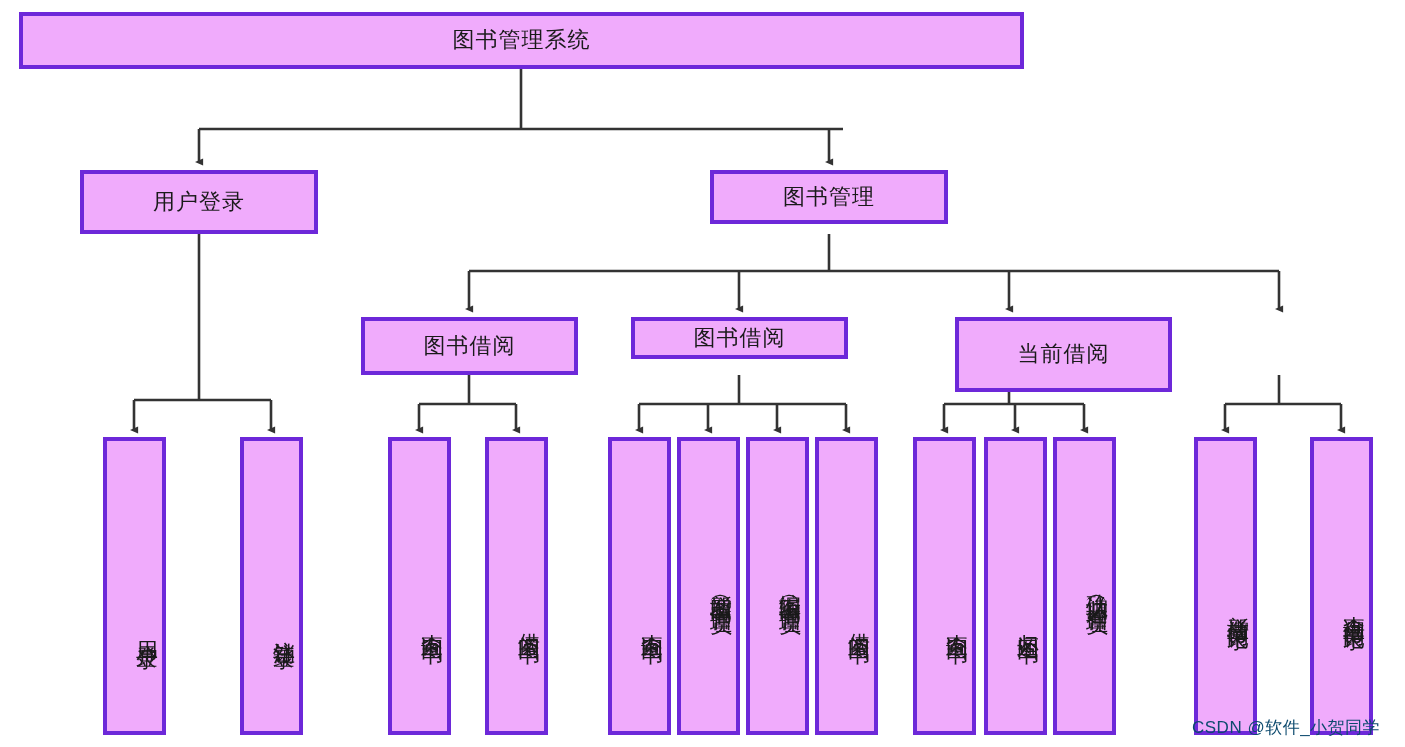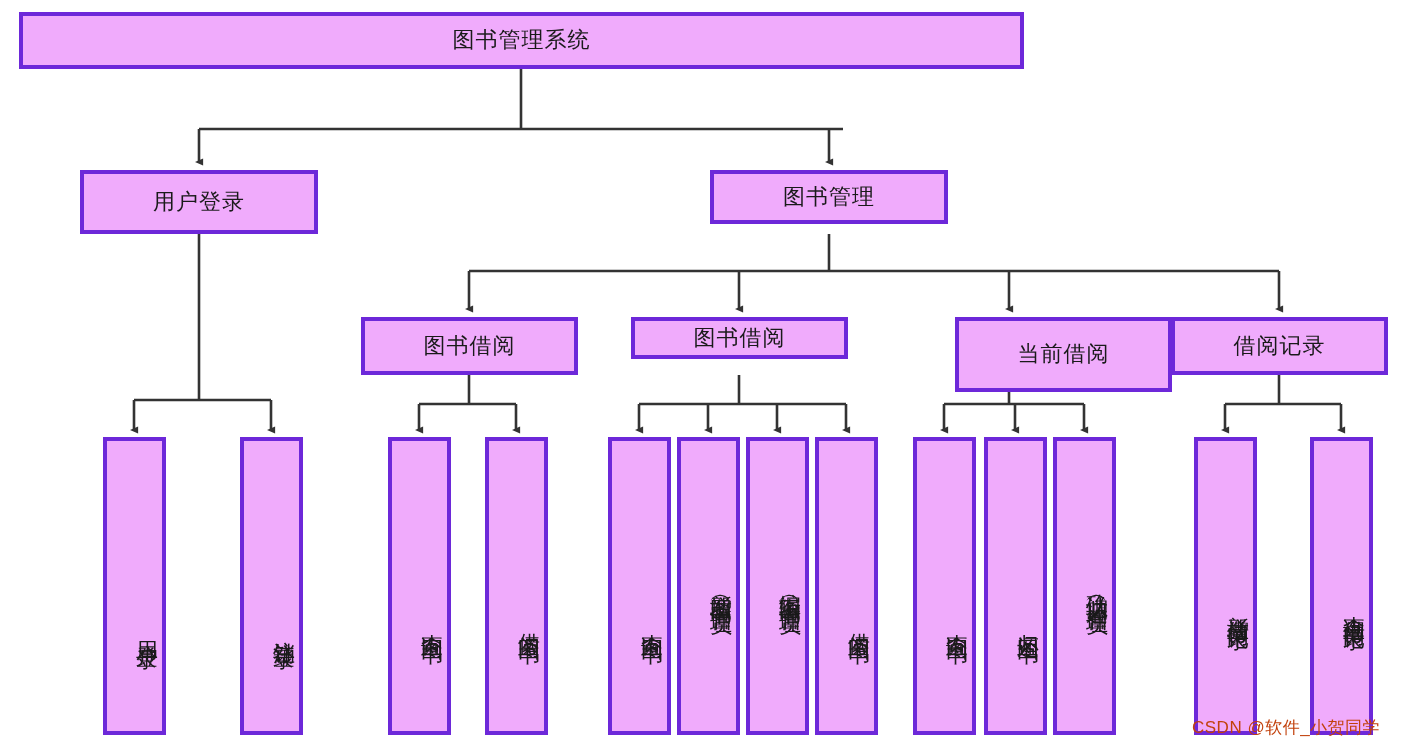--- a/index.html
+++ b/index.html
@@ -52,21 +52,21 @@
   }
   .node.vert.topfill {
     padding-top: 6px;
   }
   .node .label {
     display: block;
   }
   .watermark {
     position: absolute;
     font-size: 17px;
-    color: #c2410c;
+    color: #0c4a6e;
     white-space: nowrap;
     letter-spacing: 0.5px;
   }
 </style>
 </head>
 <body>
 
 <div id="canvas">
 
   <svg class="wires" viewBox="0 0 1405 747" xmlns="http://www.w3.org/2000/svg">
@@ -136,23 +136,20 @@
   </div>
 
   <div class="node horiz" style="left:631px; top:317px; width:217px; height:42px;">
     <span class="label">图书借阅</span>
   </div>
 
   <div class="node horiz" style="left:955px; top:317px; width:217px; height:75px;">
     <span class="label">当前借阅</span>
   </div>
 
-  <div class="node horiz" style="left:1171px; top:317px; width:217px; height:58px;">
-    <span class="label">借阅记录</span>
-  </div>
 
   <div class="node vert" style="left:103px; top:437px; width:63px; height:298px; padding-top:86px;">
     <span class="label">用户登录</span>
   </div>
 
   <div class="node vert" style="left:240px; top:437px; width:63px; height:298px; padding-top:86px;">
     <span class="label">注销登录</span>
   </div>
 
   <div class="node vert" style="left:388px; top:437px; width:63px; height:298px; padding-top:72px;">

